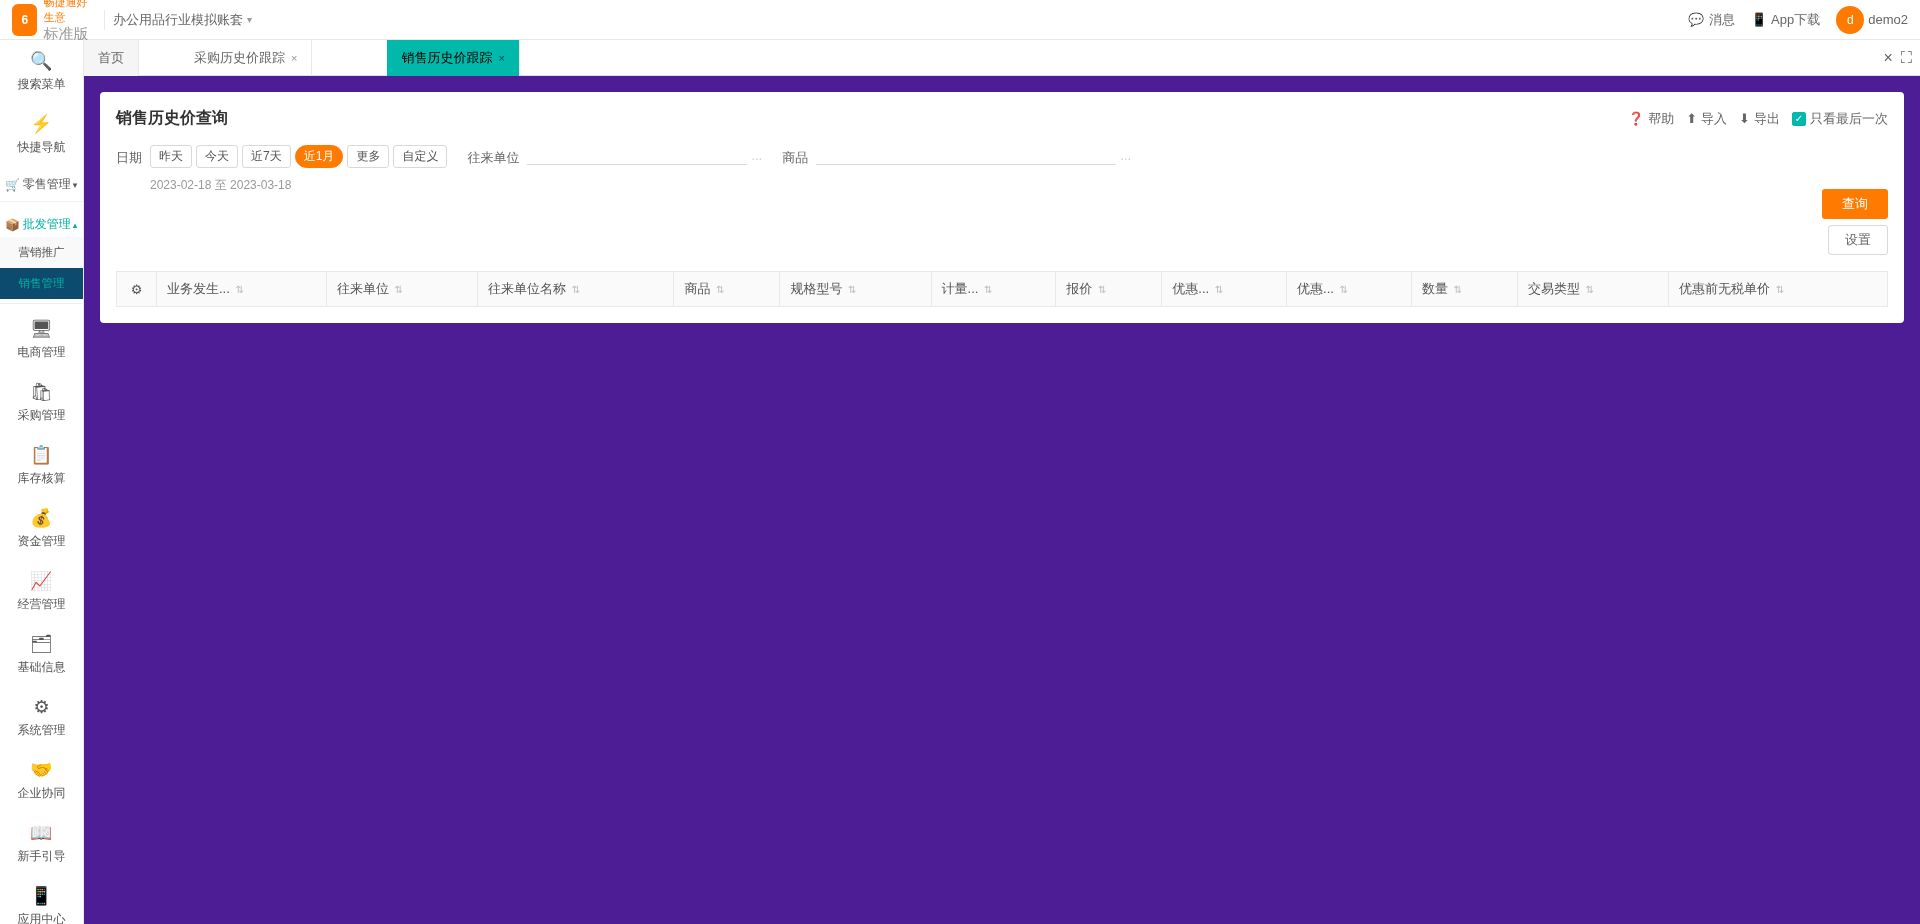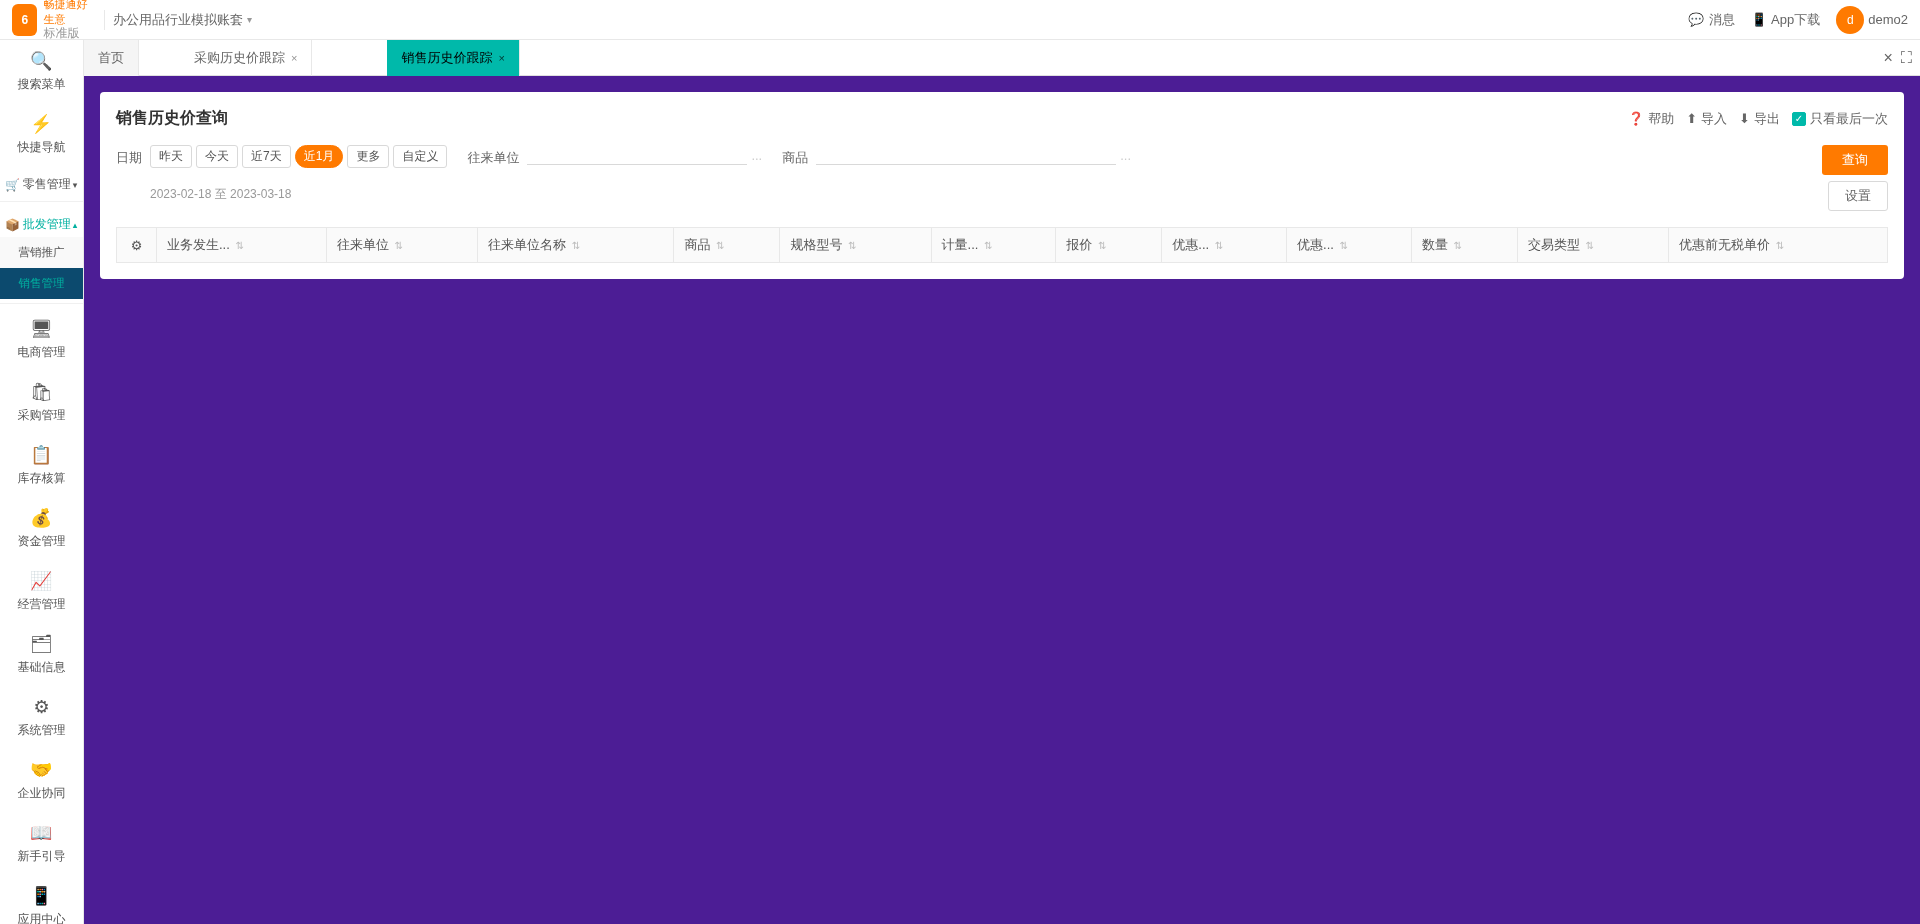--- a/index.html
+++ b/index.html
@@ -58,31 +58,31 @@
     .page-title { font-size: 16px; font-weight: bold; color: #333; }
     .page-actions { display: flex; align-items: center; gap: 12px; color: #666; font-size: 13px; }
     .page-actions .action-btn { display: flex; align-items: center; gap: 4px; cursor: pointer; }
     .checkbox-label { display: flex; align-items: center; gap: 4px; cursor: pointer; }
     .checkbox-checked { width: 14px; height: 14px; background: #00b9aa; border: 1px solid #00b9aa; border-radius: 2px; display: flex; align-items: center; justify-content: center; color: #fff; font-size: 10px; }
 
     
     .filter-row { display: flex; align-items: flex-start; gap: 20px; margin-bottom: 16px; flex-wrap: wrap; }
     .filter-group { display: flex; align-items: flex-start; gap: 8px; }
     .filter-label { color: #666; font-size: 13px; white-space: nowrap; padding-top: 4px; }
-    .filter-options { display: flex; flex-direction: column; gap: 16px; }
+    .filter-options { display: flex; flex-direction: column; gap: 7px; }
     .date-options { display: flex; gap: 4px; align-items: center; }
     .date-btn { padding: 2px 8px; border: 1px solid #d9d9d9; border-radius: 3px; cursor: pointer; font-size: 12px; color: #555; background: #fff; }
     .date-btn.active { background: #ff7a00; color: #fff; border-color: #ff7a00; border-radius: 12px; }
     .date-range { font-size: 12px; color: #999; margin-top: 2px; }
     .filter-input { display: flex; align-items: center; gap: 4px; }
     .text-input { border: none; border-bottom: 1px solid #d9d9d9; padding: 2px 4px; min-width: 200px; font-size: 13px; outline: none; color: #333; background: transparent; }
     .dots-placeholder { color: #ccc; font-size: 13px; }
     .search-btn { background: #ff7a00; color: #fff; border: none; padding: 6px 20px; border-radius: 3px; cursor: pointer; font-size: 13px; }
     .settings-btn { background: #fff; color: #666; border: 1px solid #d9d9d9; padding: 5px 16px; border-radius: 3px; cursor: pointer; font-size: 13px; }
-    .filter-right { margin-left: auto; display: flex; flex-direction: column; align-items: flex-end; gap: 6px; }
+    .filter-right { margin-left: auto; display: flex; flex-direction: column; align-items: flex-end; gap: 6px; margin-top: 44px; }
 
     
     .table-container { overflow: auto; }
     table { width: 100%; border-collapse: collapse; font-size: 13px; }
     th { background: #fafafa; border: 1px solid #e8e8e8; padding: 8px 10px; text-align: left; font-weight: normal; color: #555; white-space: nowrap; cursor: pointer; }
     th .sort-icon { font-size: 10px; color: #bbb; margin-left: 2px; }
     .th-settings { width: 40px; text-align: center; }
 
     
     .empty-state { display: flex; flex-direction: column; align-items: center; justify-content: center; padding: 80px 0; }
@@ -96,21 +96,21 @@
   </style>
 </head>
 <body>
 
 <div class="top-bar">
   <div class="top-bar-left">
     <div class="logo-area">
       <div class="logo-icon">6</div>
       <div class="logo-text">
         <div>畅捷通好生意</div>
-        <div style="color:#999;font-size:12px;">标准版</div>
+        <div style="color:#999;font-size:15px;">标准版</div>
       </div>
     </div>
     <div class="top-divider"></div>
     <div class="workspace-selector">
       <span>办公用品行业模拟账套</span>
       <span class="chevron">▾</span>
     </div>
   </div>
   <div class="top-bar-right">
     <div class="btn-item">

